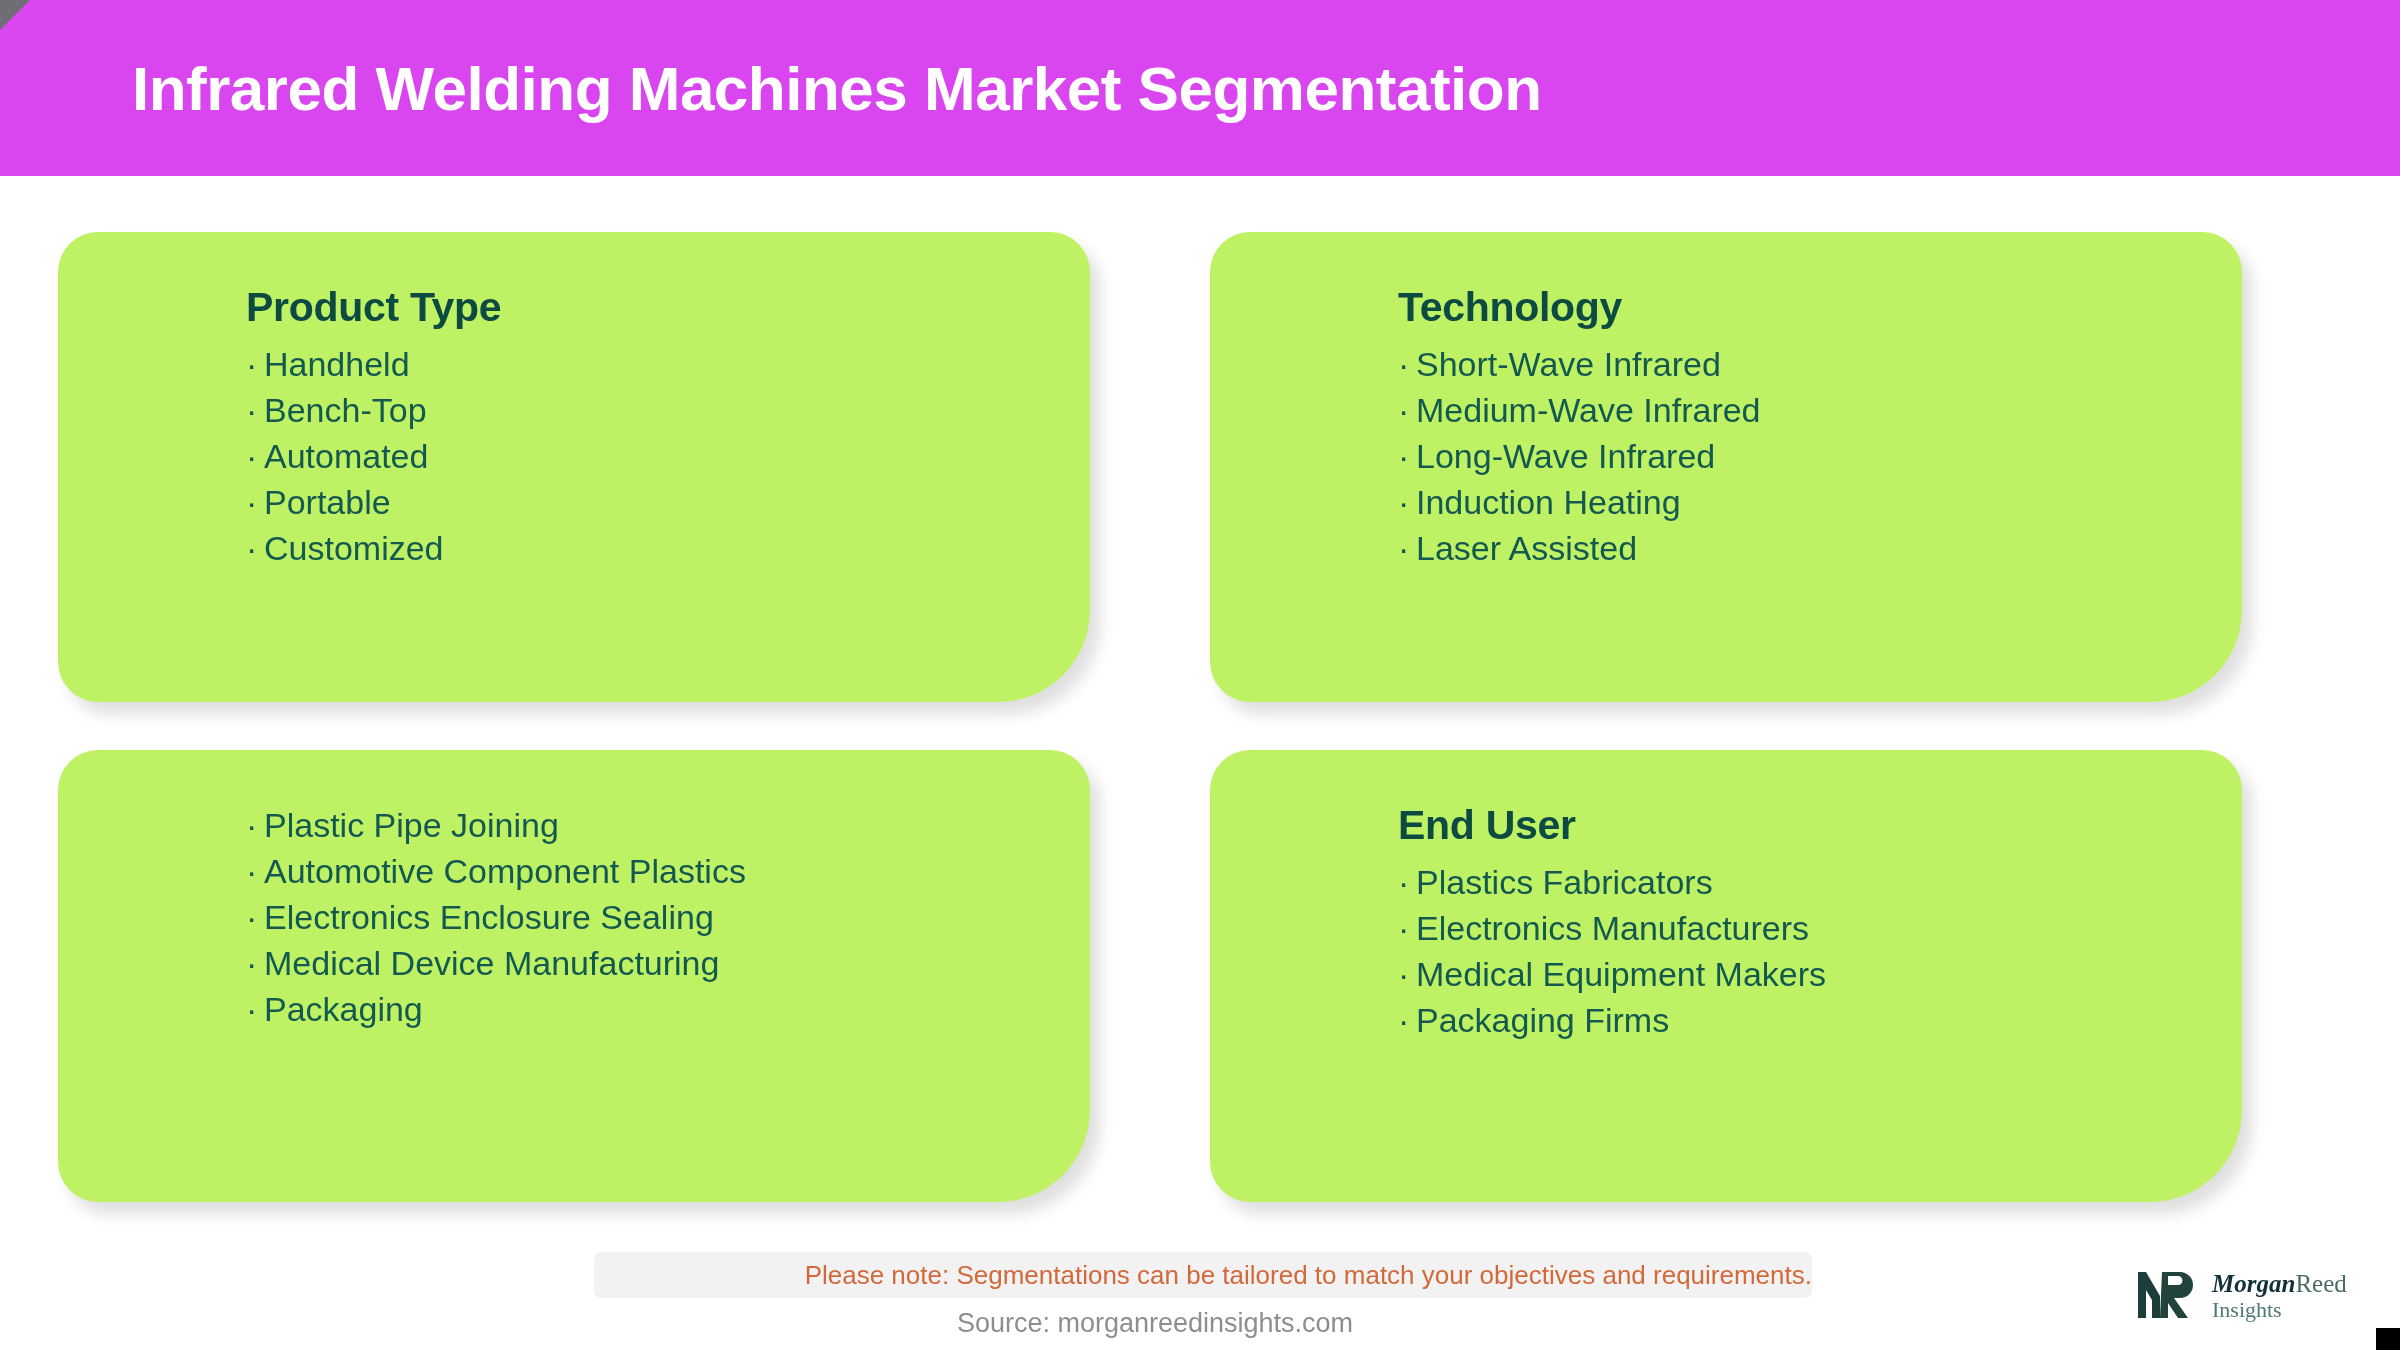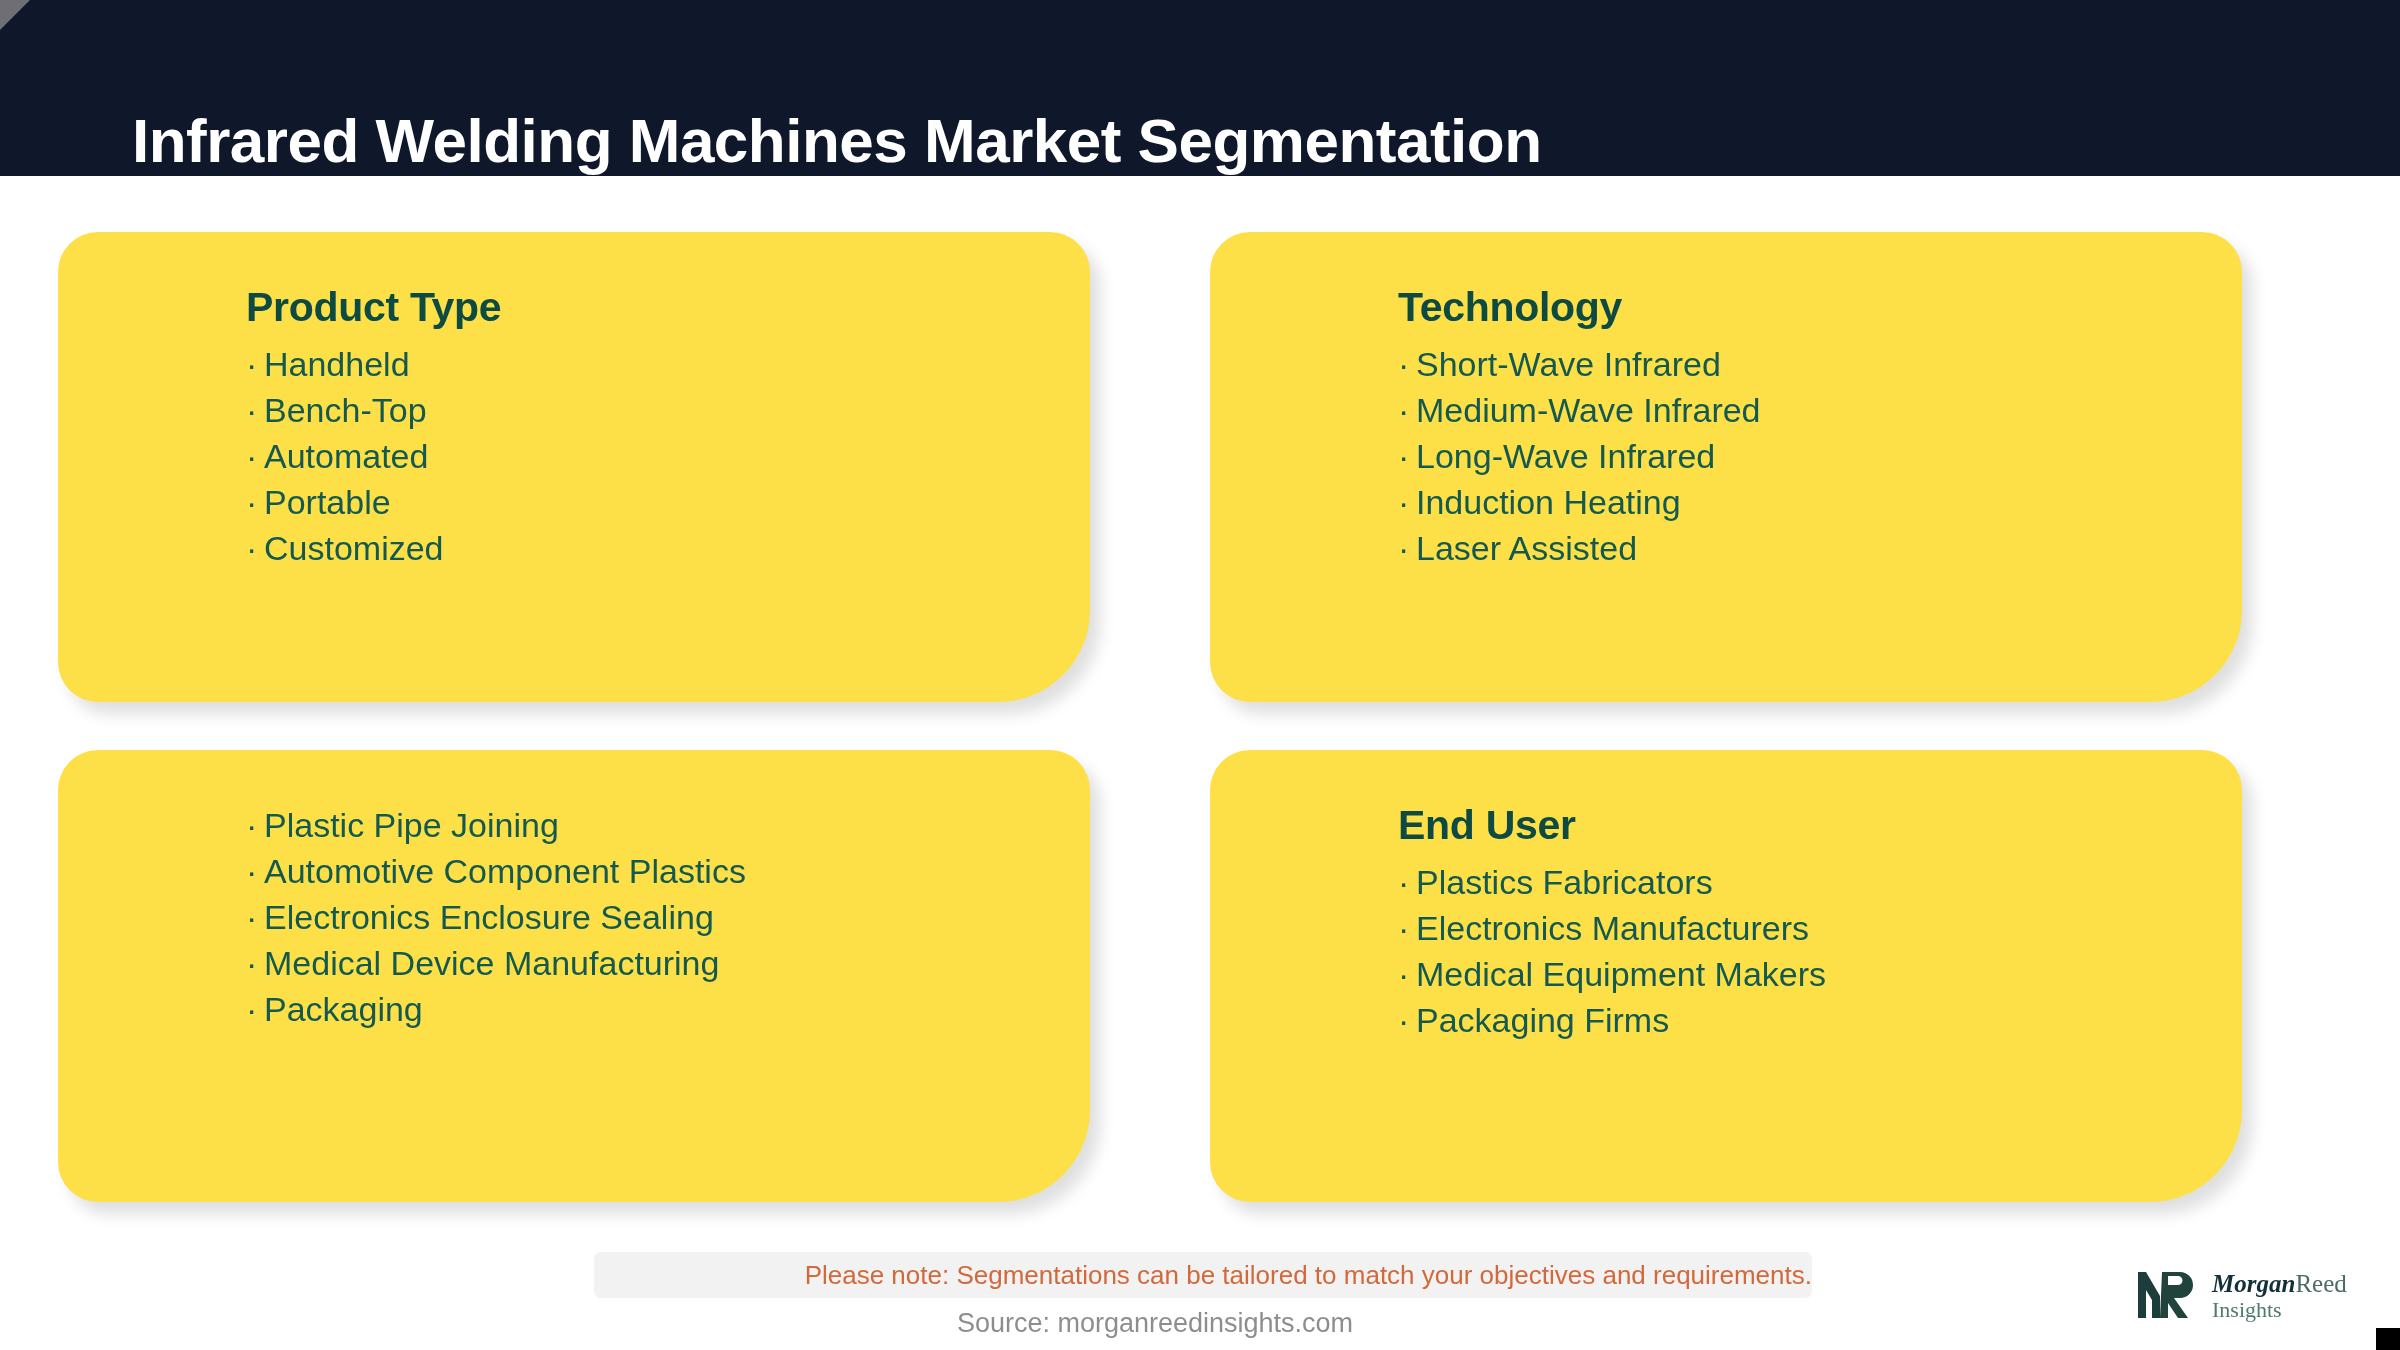--- a/index.html
+++ b/index.html
@@ -13,23 +13,23 @@
     position:relative;
     width:2400px; height:1350px;
     background:#ffffff;
   }
 
   
   .header {
     position:absolute;
     left:0; top:0;
     width:2400px; height:176px;
-    background:#0f172a;
+    background:#d946ef;
     display:flex;
-    align-items:flex-end;
+    align-items:center;
   }
   .header-title {
     margin-left:132px;
     color:#ffffff;
     font-size:62px;
     font-weight:bold;
     letter-spacing:-0.5px;
     white-space:nowrap;
   }
   .corner-artifact {
@@ -45,21 +45,21 @@
     position:absolute;
     left:58px; top:232px;
     width:2184px;
     display:grid;
     grid-template-columns:1032px 1032px;
     grid-template-rows:470px 452px;
     column-gap:120px;
     row-gap:48px;
   }
   .card {
-    background:#fde047;
+    background:#bef264;
     border-radius:40px 40px 92px 40px;
     box-shadow:10px 12px 16px rgba(0,0,0,0.13);
     padding:52px 60px 40px 188px;
     position:relative;
   }
   .card-title {
     color:#0c4a42;
     font-size:41px;
     font-weight:bold;
     letter-spacing:-0.3px;

